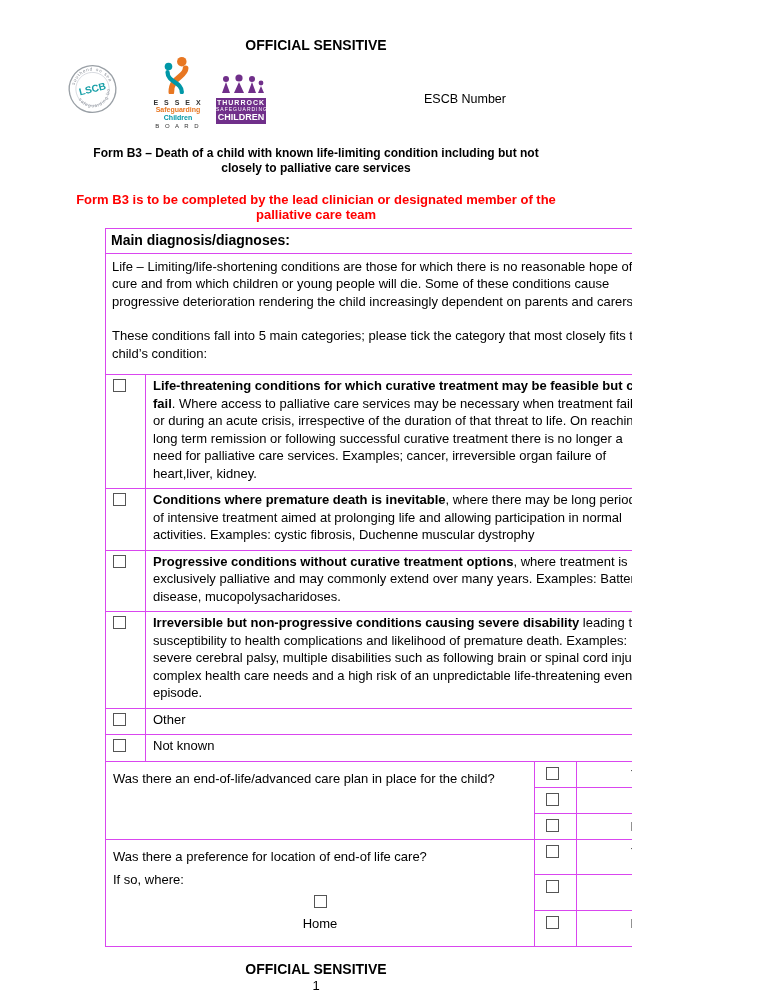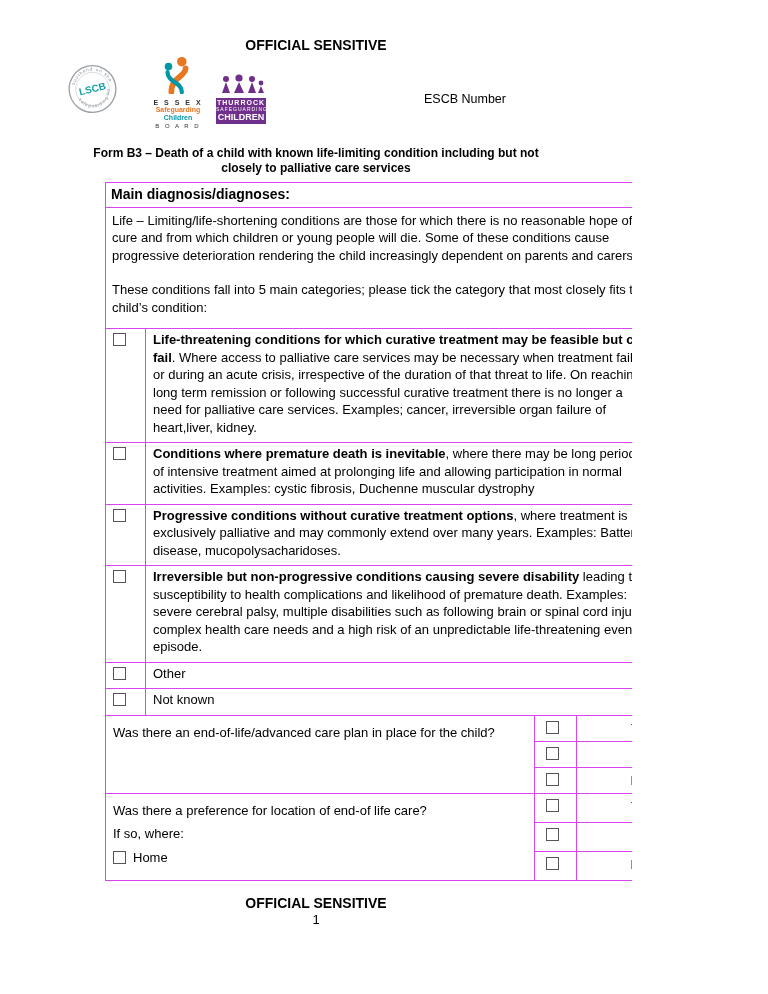--- a/index.html
+++ b/index.html
@@ -55,21 +55,21 @@
     display: inline-block; width: 13px; height: 13px;
     border: 1px solid #555; background: #fff; box-sizing: border-box;
   }
 
   tr.h26 { height: 26px; }
   tr.h23 { height: 23px; }
   td.opt-cb { padding: 5px 0 0 11px; }
   td.opt-label { text-align: right; padding-right: 9px; padding-top: 4px; }
   td.q-cell { padding: 8px 7px; margin-left: 8px; }
   .q-cell > div { margin-bottom: 6px; }
-  .home-line { display: flex; align-items: center; gap: 7px; }
+  .home-line { display: flex; align-items: center; gap: 7px; flex-direction: column; }
 
   .bottom-classification { margin-top: 14px; text-align: center; font-weight: bold; font-size: 14px; line-height: 17px; }
   .page-number { text-align: center; font-size: 13px; line-height: 16px; }
 </style>
 </head>
 <body>
 
 <div class="page">
 
   <div class="top-classification">OFFICIAL SENSITIVE</div>
@@ -128,20 +128,24 @@
     </div>
 
     <div class="escb-number">ESCB Number</div>
   </div>
 
   <div class="form-title">
     <div>Form B3 – Death of a child with known life-limiting condition including but not</div>
     <div>closely to palliative care services</div>
   </div>
 
+  <div class="red-note">
+    <div>Form B3 is to be completed by the lead clinician or designated member of the</div>
+    <div>palliative care team</div>
+  </div>
 
   <table class="form-table">
     <colgroup>
         <col class="c1">
         <col class="c2">
         <col class="c3">
         <col class="c4">
       </colgroup>
     <tbody>
       <tr>

